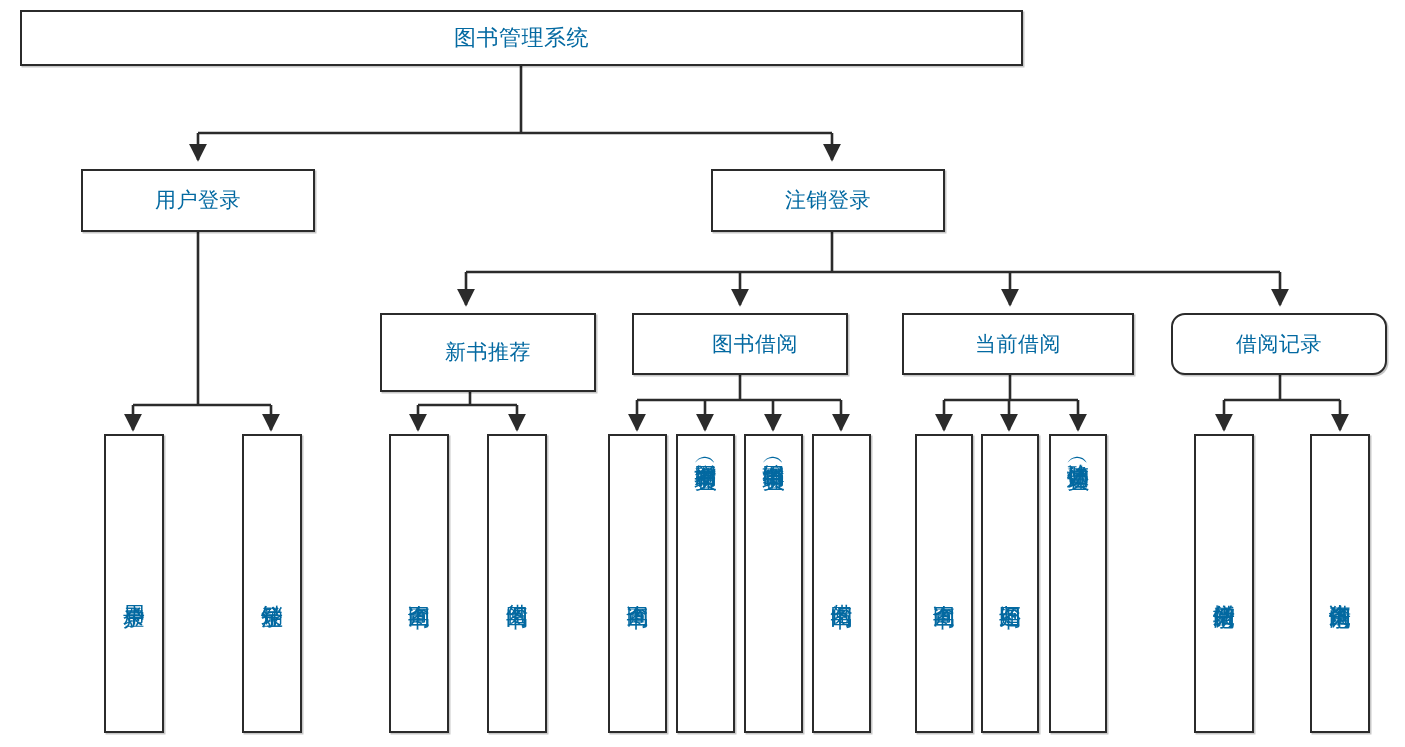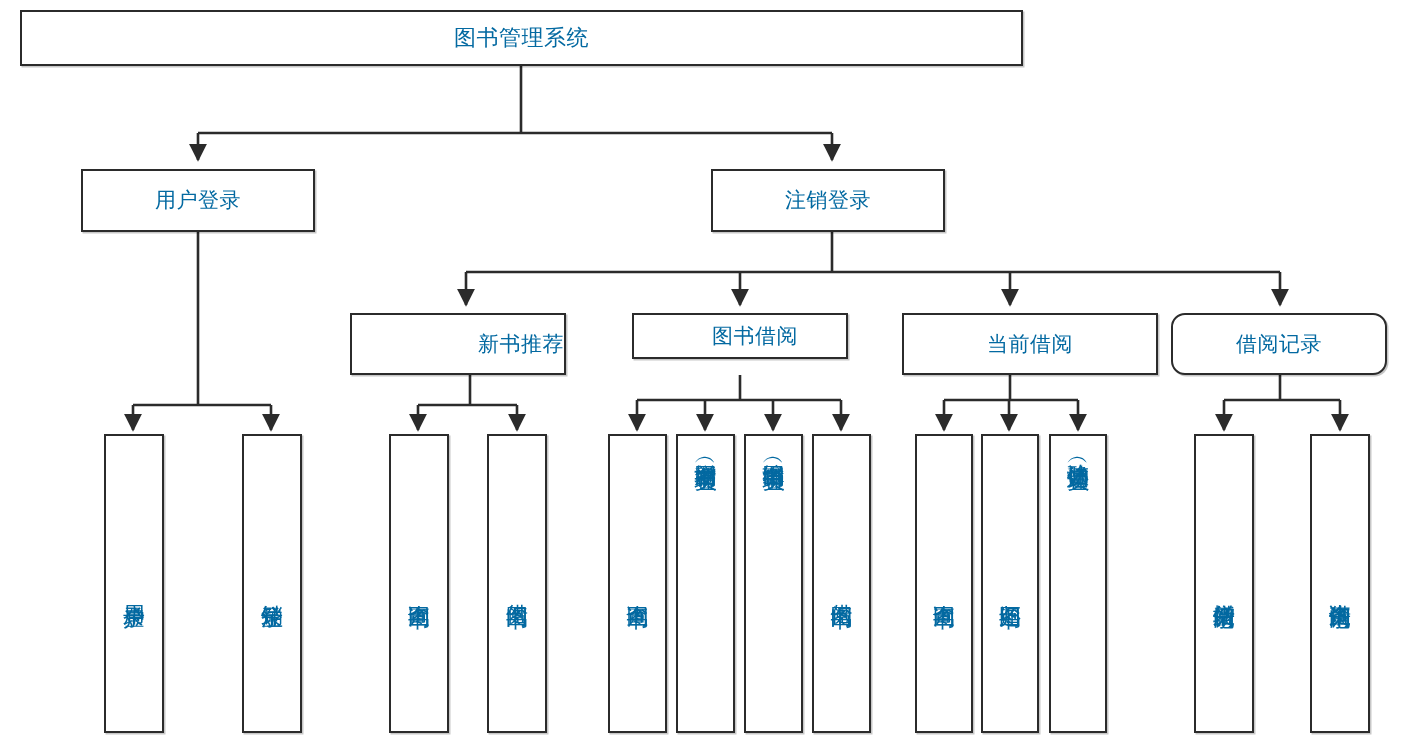--- a/index.html
+++ b/index.html
@@ -134,27 +134,27 @@
     <span class="label">图书管理系统</span>
   </div>
 
   <div class="node horiz" style="left:81px; top:169px; width:234px; height:63px;">
     <span class="label">用户登录</span>
   </div>
   <div class="node horiz" style="left:711px; top:169px; width:234px; height:63px;">
     <span class="label">注销登录</span>
   </div>
 
-  <div class="node horiz" style="left:350px; top:313px; width:216px; height:62px;justify-content:flex-end;">
+  <div class="node horiz" style="left:380px; top:313px; width:216px; height:79px;">
     <span class="label">新书推荐</span>
   </div>
-  <div class="node horiz" style="left:632px; top:313px; width:216px; height:46px;padding-left:30px;">
+  <div class="node horiz" style="left:632px; top:313px; width:216px; height:62px;padding-left:30px;">
     <span class="label">图书借阅</span>
   </div>
-  <div class="node horiz" style="left:902px; top:313px; width:256px; height:62px;">
+  <div class="node horiz" style="left:902px; top:313px; width:232px; height:62px;">
     <span class="label">当前借阅</span>
   </div>
   <div class="node horiz" style="left:1171px; top:313px; width:216px; height:62px;border-radius:14px;">
     <span class="label">借阅记录</span>
   </div>
 
   <div class="node vert mid" style="left:104px; top:434px; width:60px; height:299px;">
     <span class="label">用户登录</span>
   </div>
   <div class="node vert mid" style="left:242px; top:434px; width:60px; height:299px;">

